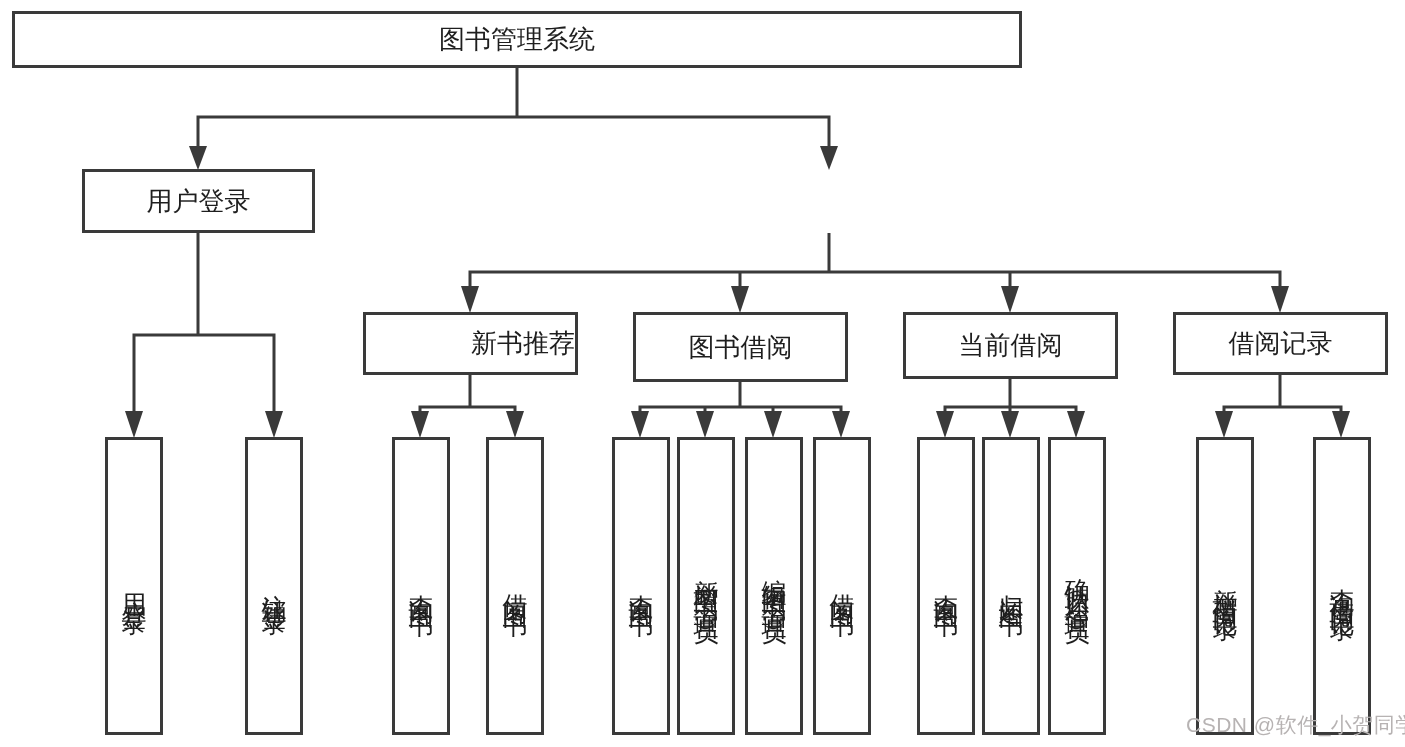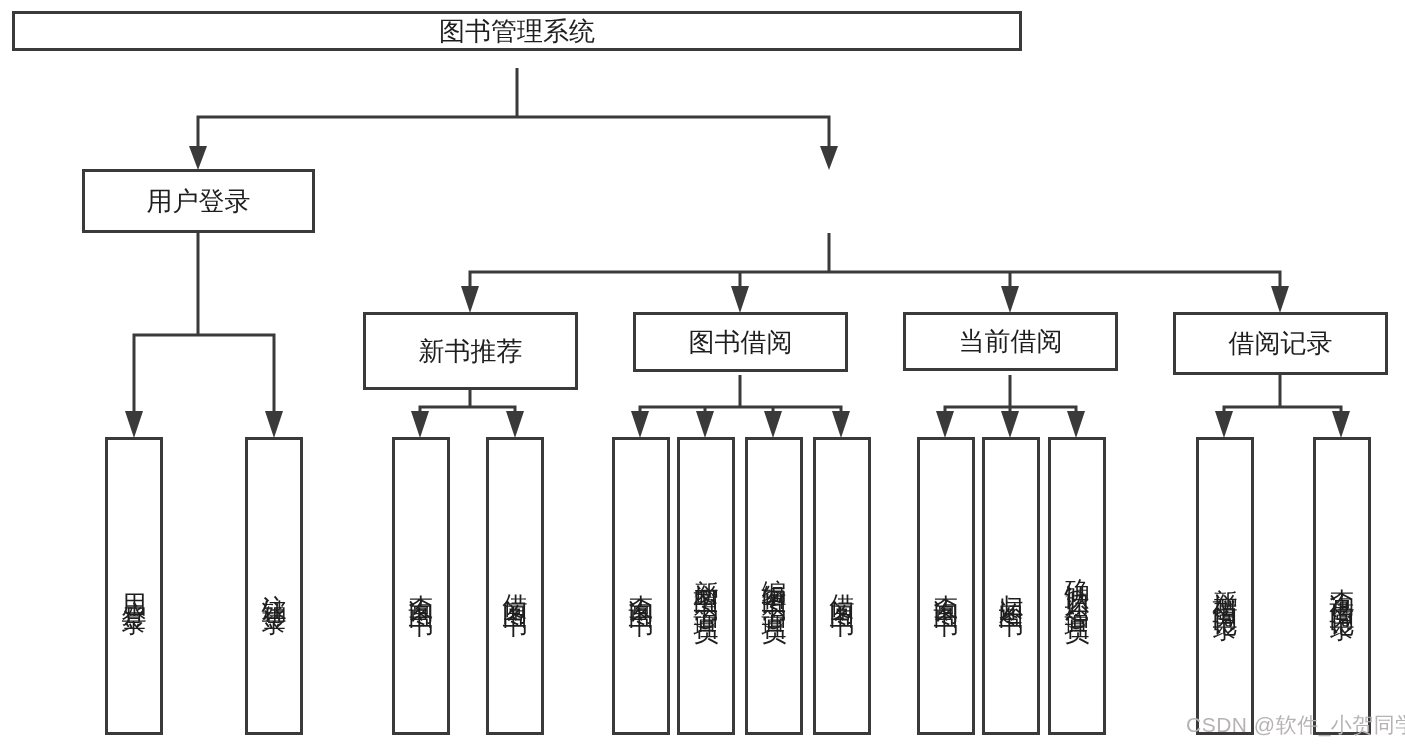--- a/index.html
+++ b/index.html
@@ -8,26 +8,26 @@
     font-family:"Liberation Sans","DejaVu Sans",sans-serif;overflow:hidden;
   }
   .wires{position:absolute;left:0;top:0;z-index:0;}
   .node{
     position:absolute;background:#ffffff;border:3px solid #3a3a3a;box-sizing:border-box;
     display:flex;align-items:center;justify-content:center;color:#1e1e1e;z-index:1;
   }
   .node.h span{font-size:26px;white-space:nowrap;}
   .node.v span{writing-mode:vertical-rl;font-size:25px;letter-spacing:6px;line-height:1;}
   
-  .n-root {left:12px;  top:11px;  width:1010px;height:40px;}
+  .n-root {left:12px;  top:11px;  width:1010px;height:57px;}
   .n-l2a  {left:82px;  top:169px; width:233px; height:64px;}
   .n-l2b  {left:712px; top:169px; width:235px; height:64px;}
-  .n-l3a  {left:363px; top:312px; width:215px; height:78px;}
-  .n-l3b  {left:633px; top:312px; width:215px; height:60px;}
-  .n-l3c  {left:903px; top:312px; width:215px; height:59px;}
+  .n-l3a  {left:363px; top:312px; width:215px; height:63px;justify-content:flex-end;}
+  .n-l3b  {left:633px; top:312px; width:215px; height:70px;}
+  .n-l3c  {left:903px; top:312px; width:215px; height:67px;}
   .n-l3d  {left:1173px;top:312px; width:215px; height:63px;text-align:right;}
   .leaf   {top:437px;width:58px;height:298px;}
   .lf-a1{left:105px;} .lf-a2{left:245px;}
   .lf-b1{left:392px;} .lf-b2{left:486px;}
   .lf-c1{left:612px;} .lf-c2{left:677px;} .lf-c3{left:745px;} .lf-c4{left:813px;}
   .lf-d1{left:917px;} .lf-d2{left:982px;} .lf-d3{left:1048px;}
   .lf-e1{left:1196px;} .lf-e2{left:1313px;}
   .watermark{
     position:absolute;left:1186px;top:711px;z-index:2;
     font-size:21px;color:#b7b3b3;white-space:nowrap;letter-spacing:0.5px;

